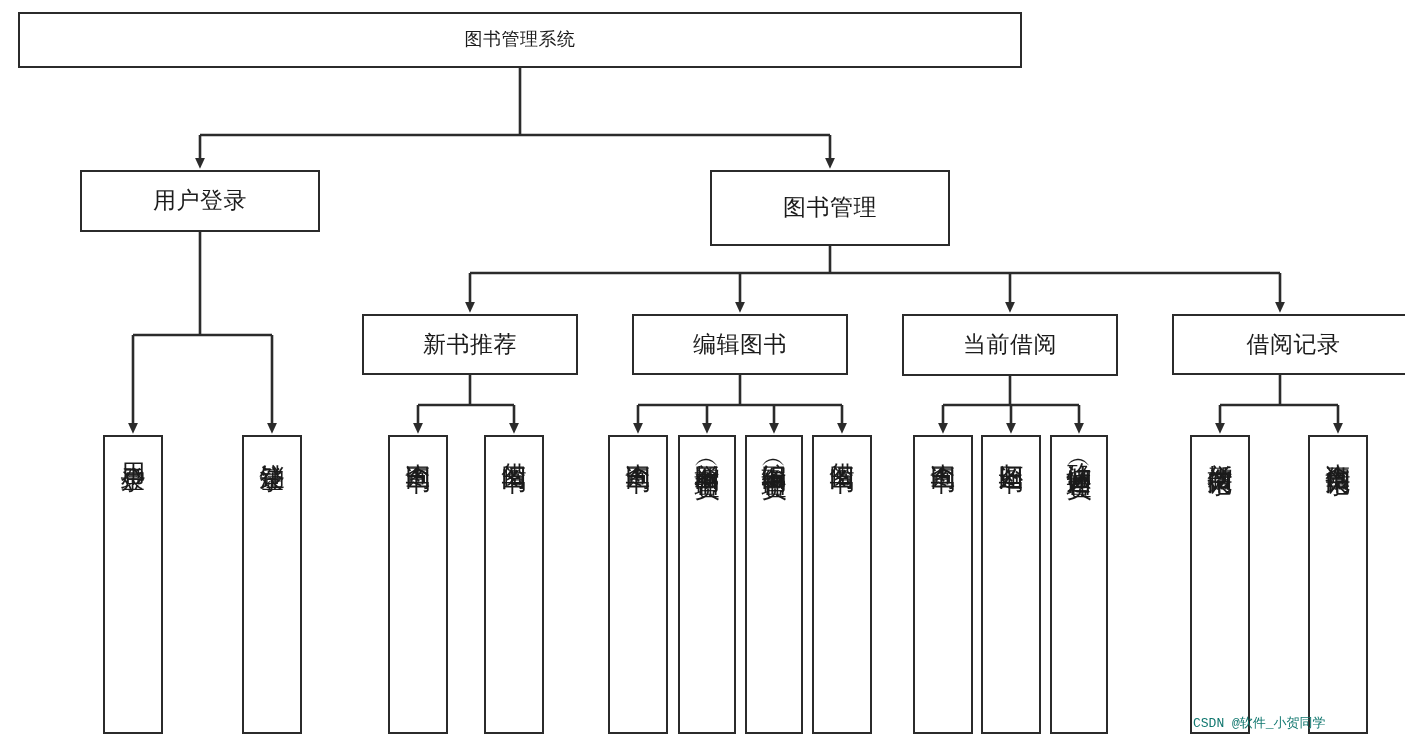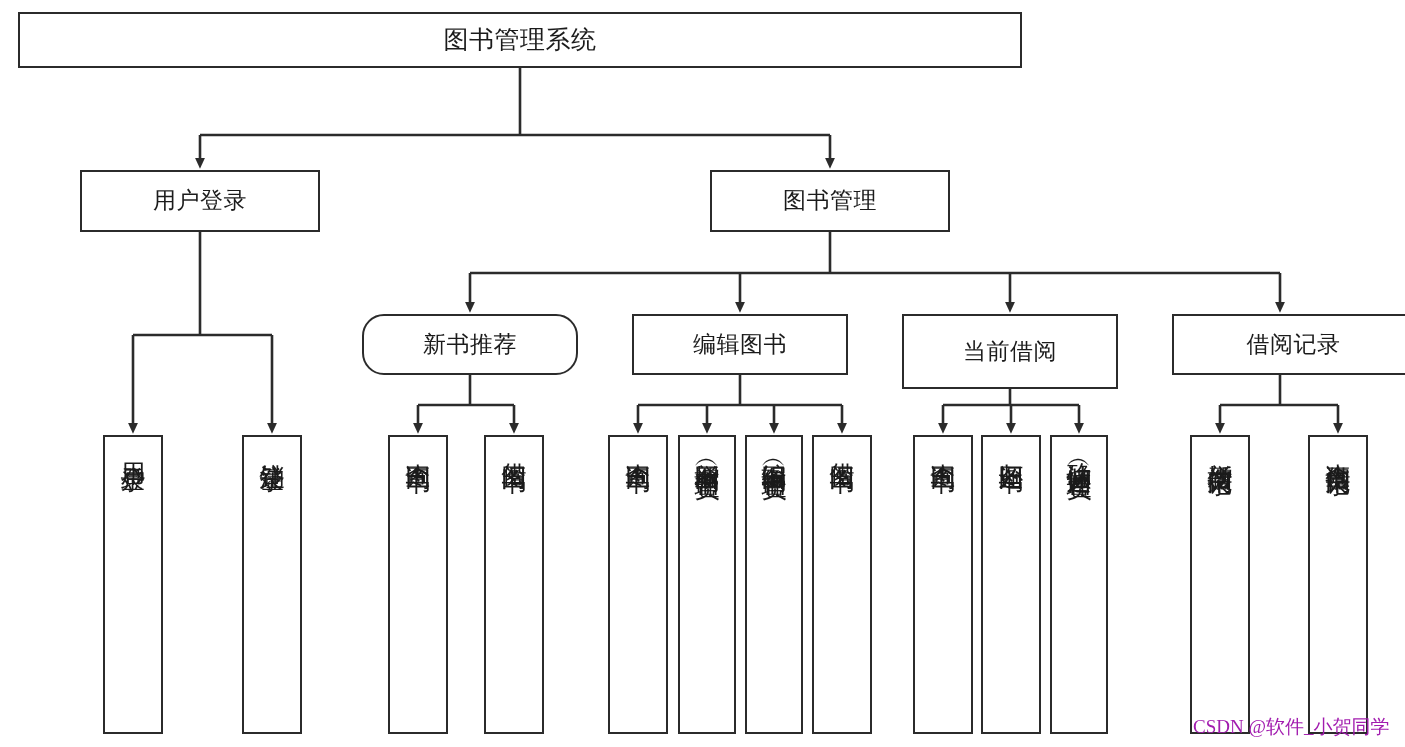--- a/index.html
+++ b/index.html
@@ -42,45 +42,45 @@
     text-align: center;
     line-height: 1.18;
     letter-spacing: 0.5px;
     white-space: nowrap;
   }
   
   .node.h .node-label {
     font-size: 23px;
   }
   .node.root .node-label {
-    font-size: 25px;
+    font-size: 18px;
   }
   
   .node.v {
     align-items: flex-start;
     justify-content: center;
     padding-top: 6px;
   }
   .node.v .node-label {
     writing-mode: vertical-rl;
     text-orientation: upright;
     font-size: 25px;
     line-height: 1;
     letter-spacing: 2px;
     white-space: nowrap;
   }
   #watermark {
     position: absolute;
     left: 1193px;
     top: 714px;
-    font-size: 19px;
-    color: #a21caf;
+    font-size: 13px;
+    color: #0f766e;
     white-space: nowrap;
     z-index: 3;
-    font-family: Liberation Serif, serif;
+    font-family: Liberation Mono, monospace;
   }
 </style>
 </head>
 <body>
 
 <div id="diagram-root">
 
   <svg id="edges" viewBox="0 0 1405 747" width="1405" height="747" xmlns="http://www.w3.org/2000/svg">
     <defs>
       <marker id="arrowhead" markerWidth="11" markerHeight="11" refX="1.2" refY="5" orient="auto" markerUnits="userSpaceOnUse">
@@ -124,30 +124,30 @@
       </g>
   </svg>
 
   <div id="node-layer">
       <div class="node h root" style="left: 18px; top: 12px; width: 1004px; height: 56px;">
         <span class="node-label">图书管理系统</span>
       </div>
       <div class="node h" style="left: 80px; top: 170px; width: 240px; height: 62px;">
         <span class="node-label">用户登录</span>
       </div>
-      <div class="node h" style="left: 710px; top: 170px; width: 240px; height: 62px;">
+      <div class="node h" style="left: 710px; top: 170px; width: 240px; height: 76px;">
         <span class="node-label">图书管理</span>
       </div>
-      <div class="node h" style="left: 362px; top: 314px; width: 216px; height: 61px; border-radius: 22px;">
+      <div class="node h" style="left: 362px; top: 314px; width: 216px; height: 61px;">
         <span class="node-label">新书推荐</span>
       </div>
       <div class="node h" style="left: 632px; top: 314px; width: 216px; height: 61px;">
         <span class="node-label">编辑图书</span>
       </div>
-      <div class="node h" style="left: 902px; top: 314px; width: 216px; height: 75px;">
+      <div class="node h" style="left: 902px; top: 314px; width: 216px; height: 62px;">
         <span class="node-label">当前借阅</span>
       </div>
       <div class="node h" style="left: 1172px; top: 314px; width: 243px; height: 61px;">
         <span class="node-label">借阅记录</span>
       </div>
       <div class="node v" style="left: 103px; top: 435px; width: 60px; height: 299px;">
         <span class="node-label">用户登录</span>
       </div>
       <div class="node v" style="left: 242px; top: 435px; width: 60px; height: 299px;">
         <span class="node-label">注销登录</span>

